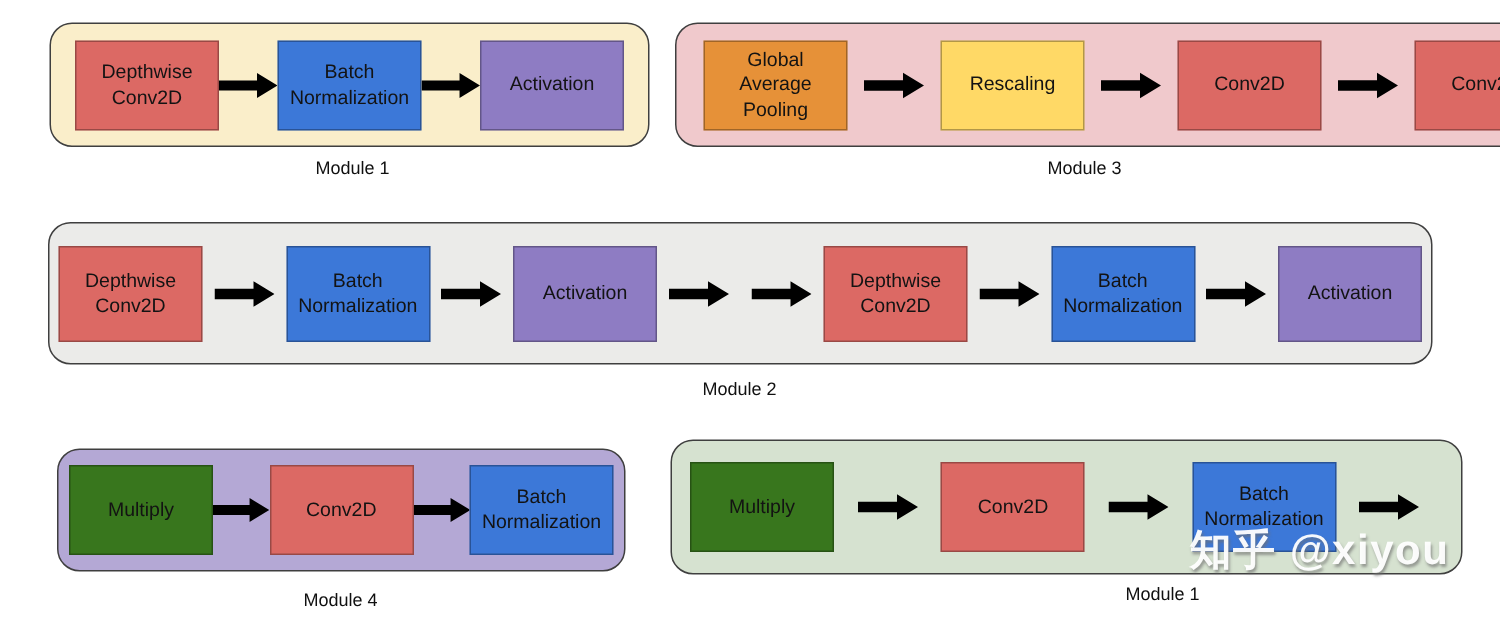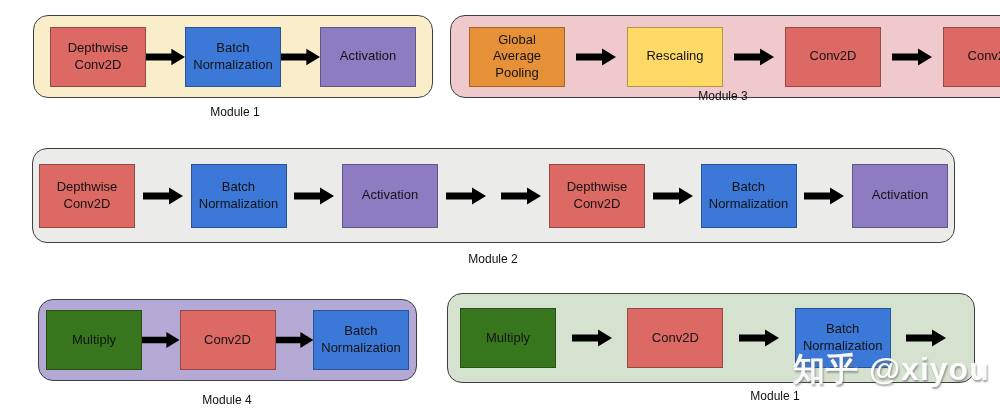--- a/index.html
+++ b/index.html
@@ -46,31 +46,31 @@
   .arrow svg { display: block; }
 
   .caption {
     position: absolute;
     transform: translateX(-50%);
     font-size: 12px;
     color: #101010;
     white-space: nowrap;
   }
   .caption[data-name="module-1-caption"] { left: 235px; top: 105px; }
-  .caption[data-name="module-3-caption"] { left: 723px; top: 89px; }
+  .caption[data-name="module-3-caption"] { left: 723px; top: 105px; }
   .caption[data-name="module-2-caption"] { left: 493px; top: 252px; }
   .caption[data-name="module-4-caption"] { left: 227px; top: 393px; }
   .caption[data-name="module-5-caption"] { left: 775px; top: 389px; }
 
   .watermark {
     position: absolute;
     left: 793px;
     top: 348px;
     z-index: 10;
-    font-size: 32px;
+    font-size: 28px;
     font-weight: bold;
     letter-spacing: 1px;
     color: rgba(255,255,255,0.95);
     text-shadow: 1px 2px 2px rgba(110,110,110,0.65);
     white-space: nowrap;
   }
 </style>
 </head>
 <body>
 

